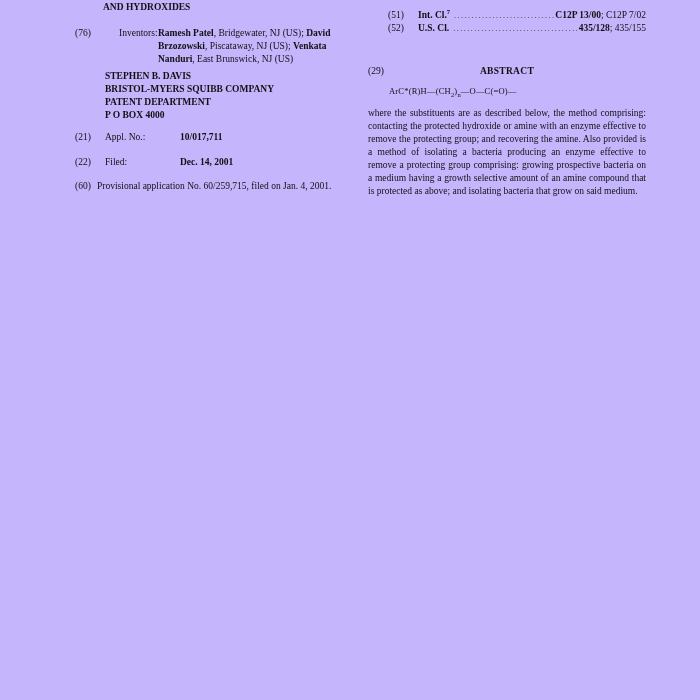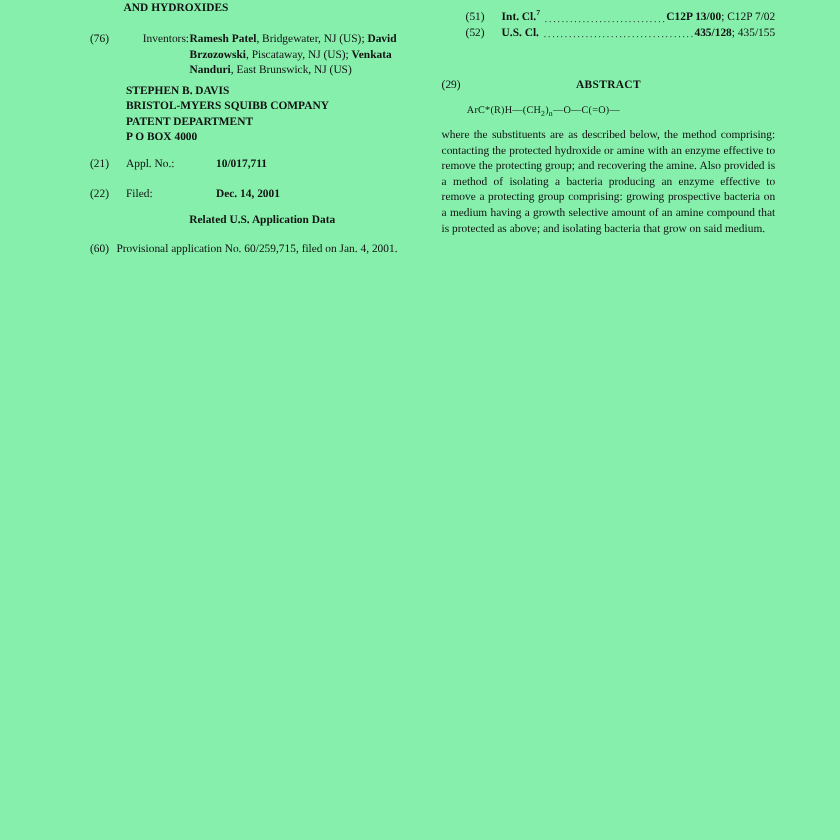--- a/index.html
+++ b/index.html
@@ -4,21 +4,21 @@
 <style>
   html, body {
     margin: 0;
     padding: 0;
     background: #ffffff;
   }
   .page {
     position: relative;
     width: 700px;
     height: 700px;
-    background: #86efac;
+    background: #c4b5fd;
     color: #111111;
     font-family: "Liberation Serif", serif;
     font-size: 9.5px;
     line-height: 13px;
     overflow: hidden;
   }
   .col-left {
     position: absolute;
     left: 75px;
     top: 1px;
@@ -146,21 +146,20 @@
       <span class="lbl">Appl. No.:</span>
       <span class="b">10/017,711</span>
     </div>
 
     <div class="appl-row mt-filed">
       <span class="num">(22)</span>
       <span class="lbl">Filed:</span>
       <span class="b">Dec. 14, 2001</span>
     </div>
 
-    <div class="related-hdr mt-related">Related U.S. Application Data</div>
 
     <div class="field-row-wide mt-prov">
       <span class="num">(60)</span>
       <span>Provisional application No. 60/259,715, filed on Jan. 4, 2001.</span>
     </div>
 
   </div>
 
   <div class="col-right">
 

